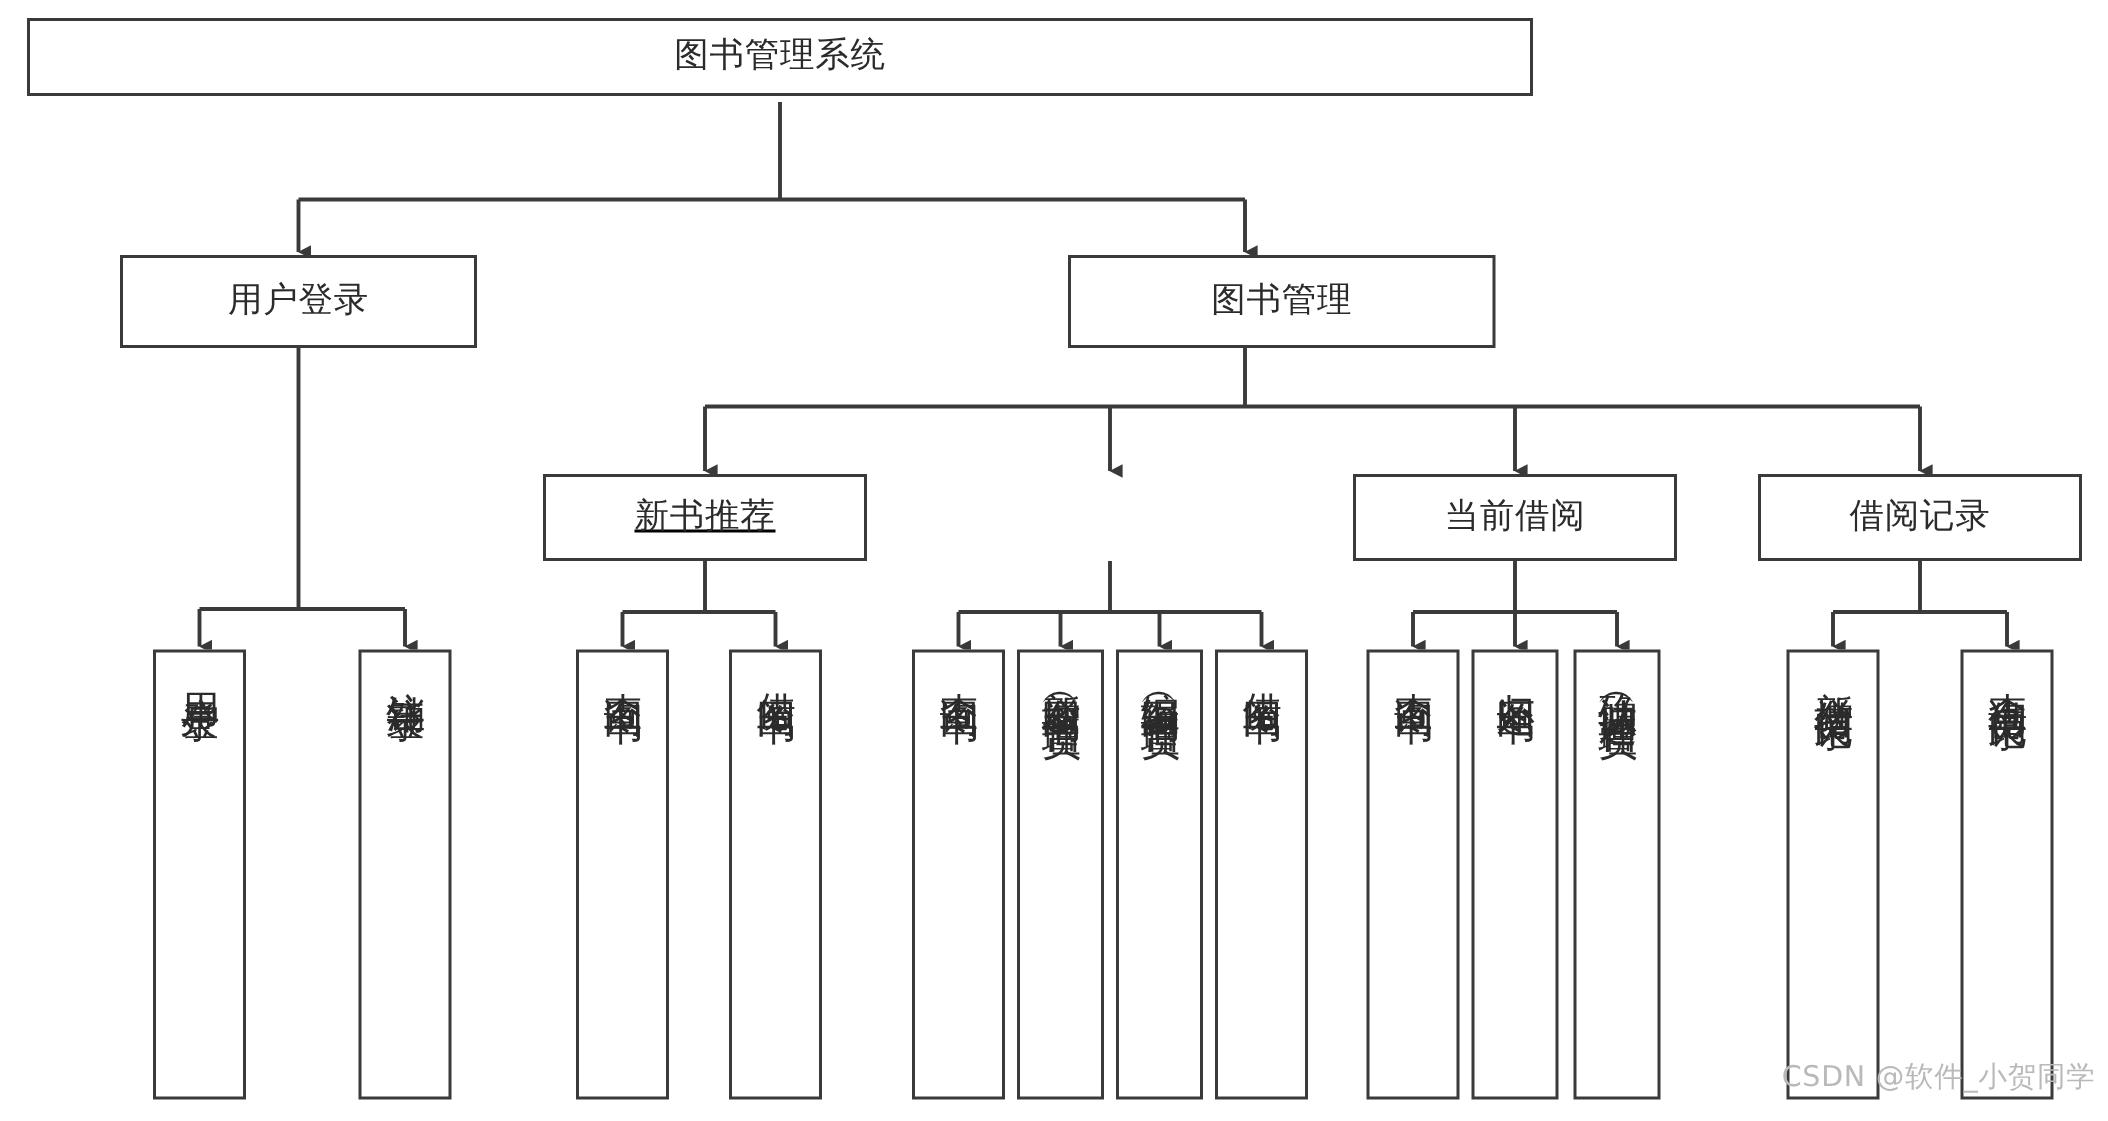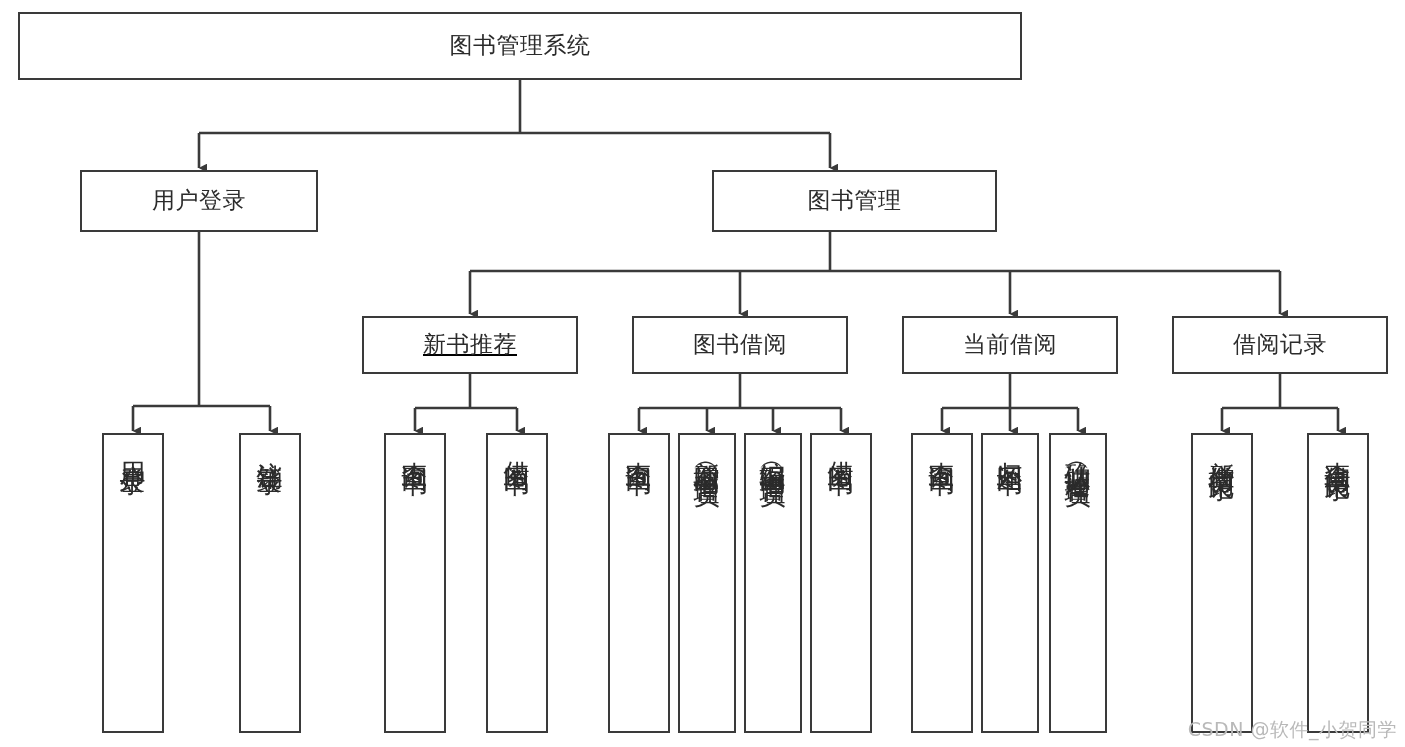--- a/index.html
+++ b/index.html
@@ -60,21 +60,21 @@
     writing-mode: vertical-rl;
     text-orientation: upright;
     font-size: 26px;
     letter-spacing: 3px;
     line-height: 1.0;
     white-space: nowrap;
   }
   .watermark {
     position: absolute;
     right: 8px;
-    bottom: 4px;
+    bottom: 16px;
     font-size: 19px;
     color: #b9b9b9;
     letter-spacing: 0.5px;
     white-space: nowrap;
     font-family: "DejaVu Sans", "Liberation Sans", sans-serif;
   }
 </style>
 </head>
 <body>
 
@@ -128,37 +128,34 @@
       <line x1="1010" y1="408" x2="1010" y2="431" marker-end="url(#arrowhead)"></line>
       <line x1="1078" y1="408" x2="1078" y2="431" marker-end="url(#arrowhead)"></line>
 
       <line x1="1280" y1="374" x2="1280" y2="408"></line>
       <line x1="1222" y1="408" x2="1338" y2="408"></line>
       <line x1="1222" y1="408" x2="1222" y2="431" marker-end="url(#arrowhead)"></line>
       <line x1="1338" y1="408" x2="1338" y2="431" marker-end="url(#arrowhead)"></line>
     </g>
   </svg>
 
-  <div class="node root horizontal" style="left:18px; top:12px; width:1004px; height:68px;">
+  <div class="node root horizontal" style="left:18px; top:12px; width:1004px; height:52px;">
     <span class="node-label">图书管理系统</span>
   </div>
 
   <div class="node horizontal" style="left:80px; top:170px; width:238px; height:62px;">
     <span class="node-label">用户登录</span>
   </div>
   <div class="node horizontal" style="left:712px; top:170px; width:285px; height:62px;">
     <span class="node-label">图书管理</span>
   </div>
 
   <div class="node horizontal" style="left:362px; top:316px; width:216px; height:58px;text-decoration:underline;">
     <span class="node-label">新书推荐</span>
   </div>
-  <div class="node horizontal" style="left:632px; top:316px; width:216px; height:58px;">
-    <span class="node-label">图书借阅</span>
-  </div>
   <div class="node horizontal" style="left:902px; top:316px; width:216px; height:58px;">
     <span class="node-label">当前借阅</span>
   </div>
   <div class="node horizontal" style="left:1172px; top:316px; width:216px; height:58px;">
     <span class="node-label">借阅记录</span>
   </div>
 
   <div class="node leaf" style="left:102px; top:433px; width:62px; height:300px;">
     <span class="node-label">用户登录</span>
   </div>

